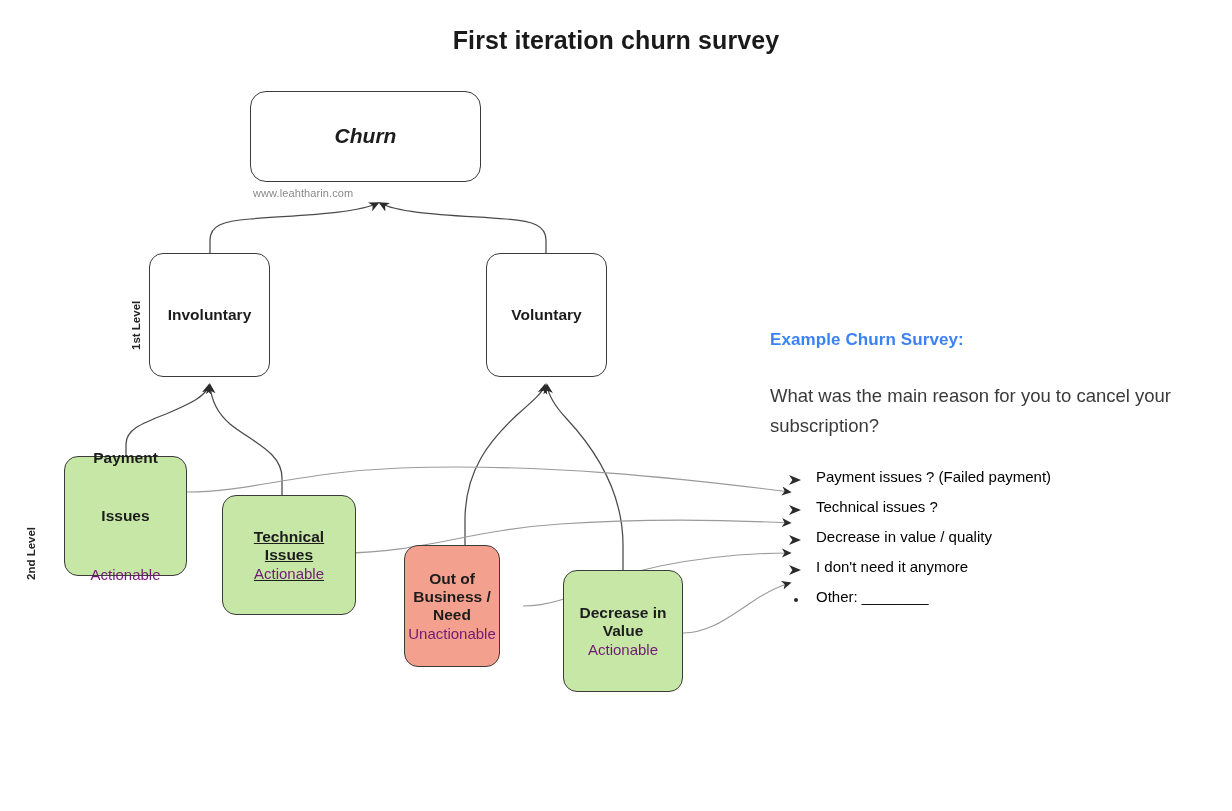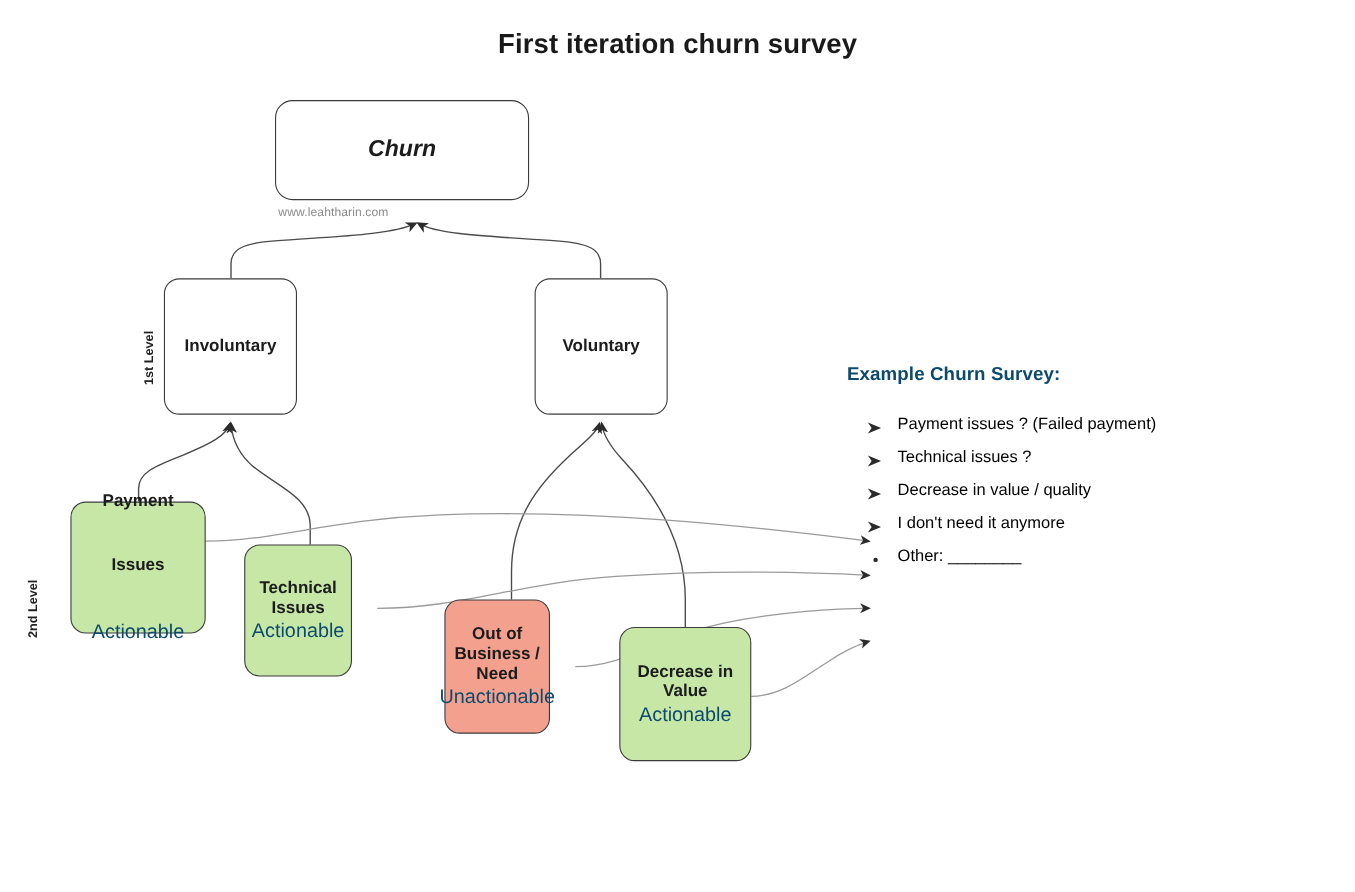--- a/index.html
+++ b/index.html
@@ -18,48 +18,48 @@
   }
 
   .node{
     position:absolute;box-sizing:border-box;
     border:1.6px solid #3b3b3b;border-radius:14px;
     display:flex;flex-direction:column;align-items:center;justify-content:center;
     text-align:center;background:#ffffff;
     line-height:1.17;
   }
   .node .title{font-weight:bold;font-size:15.5px;color:#1c1c1c;}
-  .node .sub{font-size:18px;color:#0c4a6e;font-weight:normal;margin-top:1px;text-align:center;}
+  .node .sub{font-size:15px;color:#701a75;font-weight:normal;margin-top:1px;text-align:center;}
 
   #node-churn{left:250px;top:91px;width:231px;height:91px;border-radius:16px;}
   #node-churn .title{font-size:21px;font-style:italic;font-weight:bold;}
 
   #node-involuntary{left:149px;top:253px;width:121px;height:124px;}
   #node-voluntary{left:486px;top:253px;width:121px;height:124px;}
   #node-involuntary .title,#node-voluntary .title{font-size:15.5px;}
 
   #node-payment{left:64px;top:456px;width:123px;height:120px;background:#c6e7a6;gap:40px;}
-  #node-technical{left:222px;top:495px;width:98px;height:120px;background:#c6e7a6;}
+  #node-technical{left:222px;top:495px;width:134px;height:120px;background:#c6e7a6;text-decoration:underline;}
   #node-outofbusiness{left:404px;top:545px;width:96px;height:122px;background:#f4a08f;}
   #node-decrease{left:563px;top:570px;width:120px;height:122px;background:#c6e7a6;}
 
   .level-label{
     position:absolute;font-size:11.5px;font-weight:bold;color:#222;
     transform:rotate(-90deg);transform-origin:left top;white-space:nowrap;
   }
   #level-1{left:130px;top:350px;}
   #level-2{left:25px;top:580px;}
 
   .watermark{
     position:absolute;left:253px;top:187px;font-size:11px;color:#8a8a8a;
     letter-spacing:.1px;white-space:nowrap;
   }
 
   .survey{position:absolute;left:770px;top:330px;width:452px;}
-  .survey-heading{font-size:17px;font-weight:bold;color:#0c4a6e;letter-spacing:.1px;}
+  .survey-heading{font-size:17px;font-weight:bold;color:#3b82f6;letter-spacing:.1px;}
   .survey-question{
     margin-top:31px;font-size:18.5px;color:#3a3a3a;line-height:1.62;font-weight:normal;
   }
   .survey-list{margin:24px 0 0 0;padding:0;list-style:none;}
   .survey-list li{
     position:relative;font-size:15px;color:#000000;line-height:1.62;
     padding-left:46px;height:30px;display:flex;align-items:flex-start;
   }
   .survey-list li .dot{
     position:absolute;left:24px;top:50%;width:4px;height:4px;margin-top:-2px;
@@ -150,20 +150,21 @@
   </div>
 
   <div class="node" id="node-decrease">
     <span class="title">Decrease in</span>
     <span class="title">Value</span>
     <span class="sub">Actionable</span>
   </div>
 
   <div class="survey">
     <div class="survey-heading">Example Churn Survey:</div>
+    <div class="survey-question">What was the main reason for you to cancel your subscription?</div>
     <ul class="survey-list" id="survey-list">
         <li class="arrowed">
           <svg class="ahead" viewBox="0 0 14 12">
             <path d="M0,1 L12,6 L0,11 L3.4,6 Z" fill="#2b2b2b"></path>
           </svg>
           <span>Payment issues ? (Failed payment)</span>
         </li>
         <li class="arrowed">
           <svg class="ahead" viewBox="0 0 14 12">
             <path d="M0,1 L12,6 L0,11 L3.4,6 Z" fill="#2b2b2b"></path>

